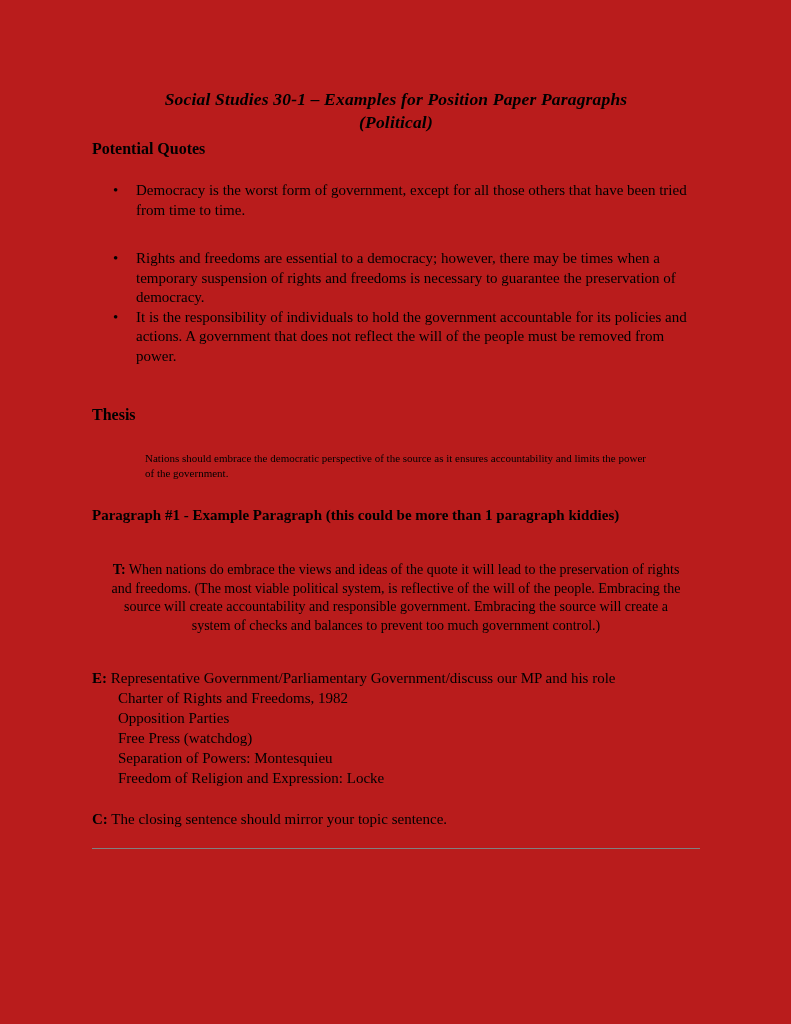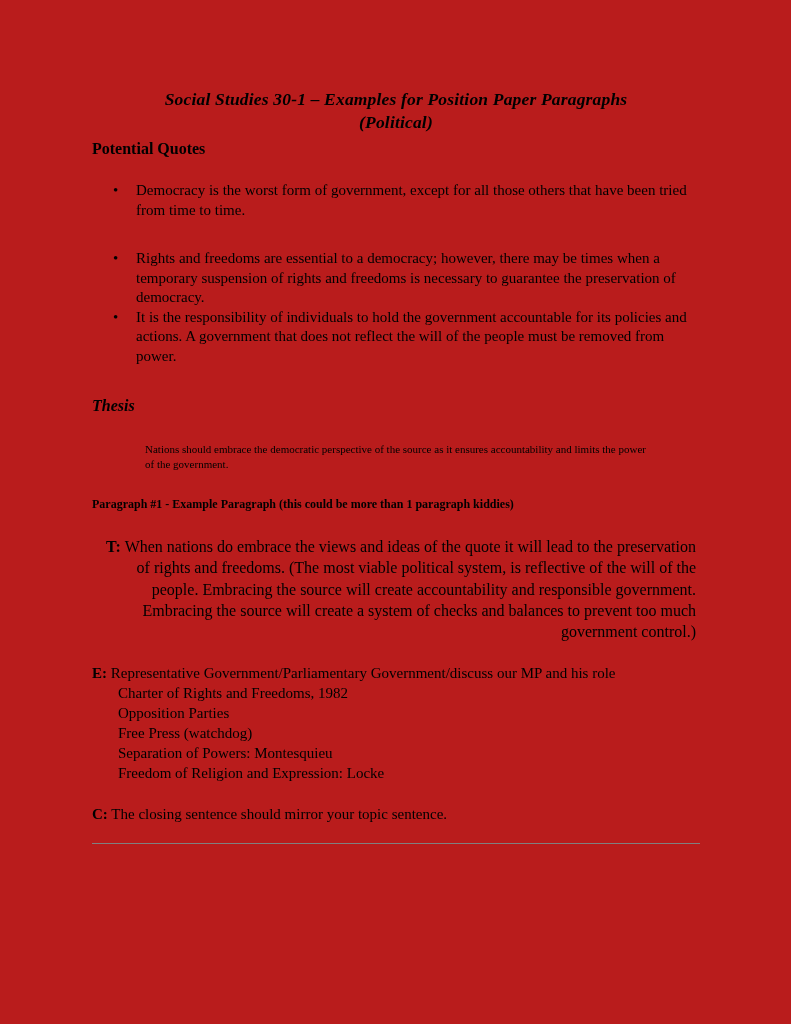--- a/index.html
+++ b/index.html
@@ -44,22 +44,22 @@
 
   
   .section-heading {
     font-size: 16px;
     font-weight: bold;
     margin: 0;
     line-height: 1.25;
   }
 
   .heading-potential { margin-top: 5px; }
-  .heading-thesis { margin-top: 3px; font-style: italic; }
-  .heading-paragraph { margin-top: 0; font-size: 12px; }
+  .heading-thesis { margin-top: 12px; }
+  .heading-paragraph { margin-top: 0; font-size: 15px; }
 
   
   ul.quote-list {
     list-style: none;
     margin: 0;
     padding: 0;
   }
   ul.quote-list li {
     position: relative;
     padding-left: 44px;
@@ -80,24 +80,24 @@
   .thesis-body {
     font-size: 11px;
     line-height: 1.32;
     margin: 8px;
     padding-left: 45px;
     width: 510px;
   }
 
   
   .t-paragraph {
-    font-size: 16px;
-    line-height: 1.325;
-    margin: 4px;
-    text-align: right;
+    font-size: 14px;
+    line-height: 1.325;
+    margin: 16px;
+    text-align: center;
   }
   .t-paragraph .lbl,
   .e-block .lbl,
   .c-paragraph .lbl {
     font-weight: bold;
   }
 
   
   .e-block {
     font-size: 15px;

